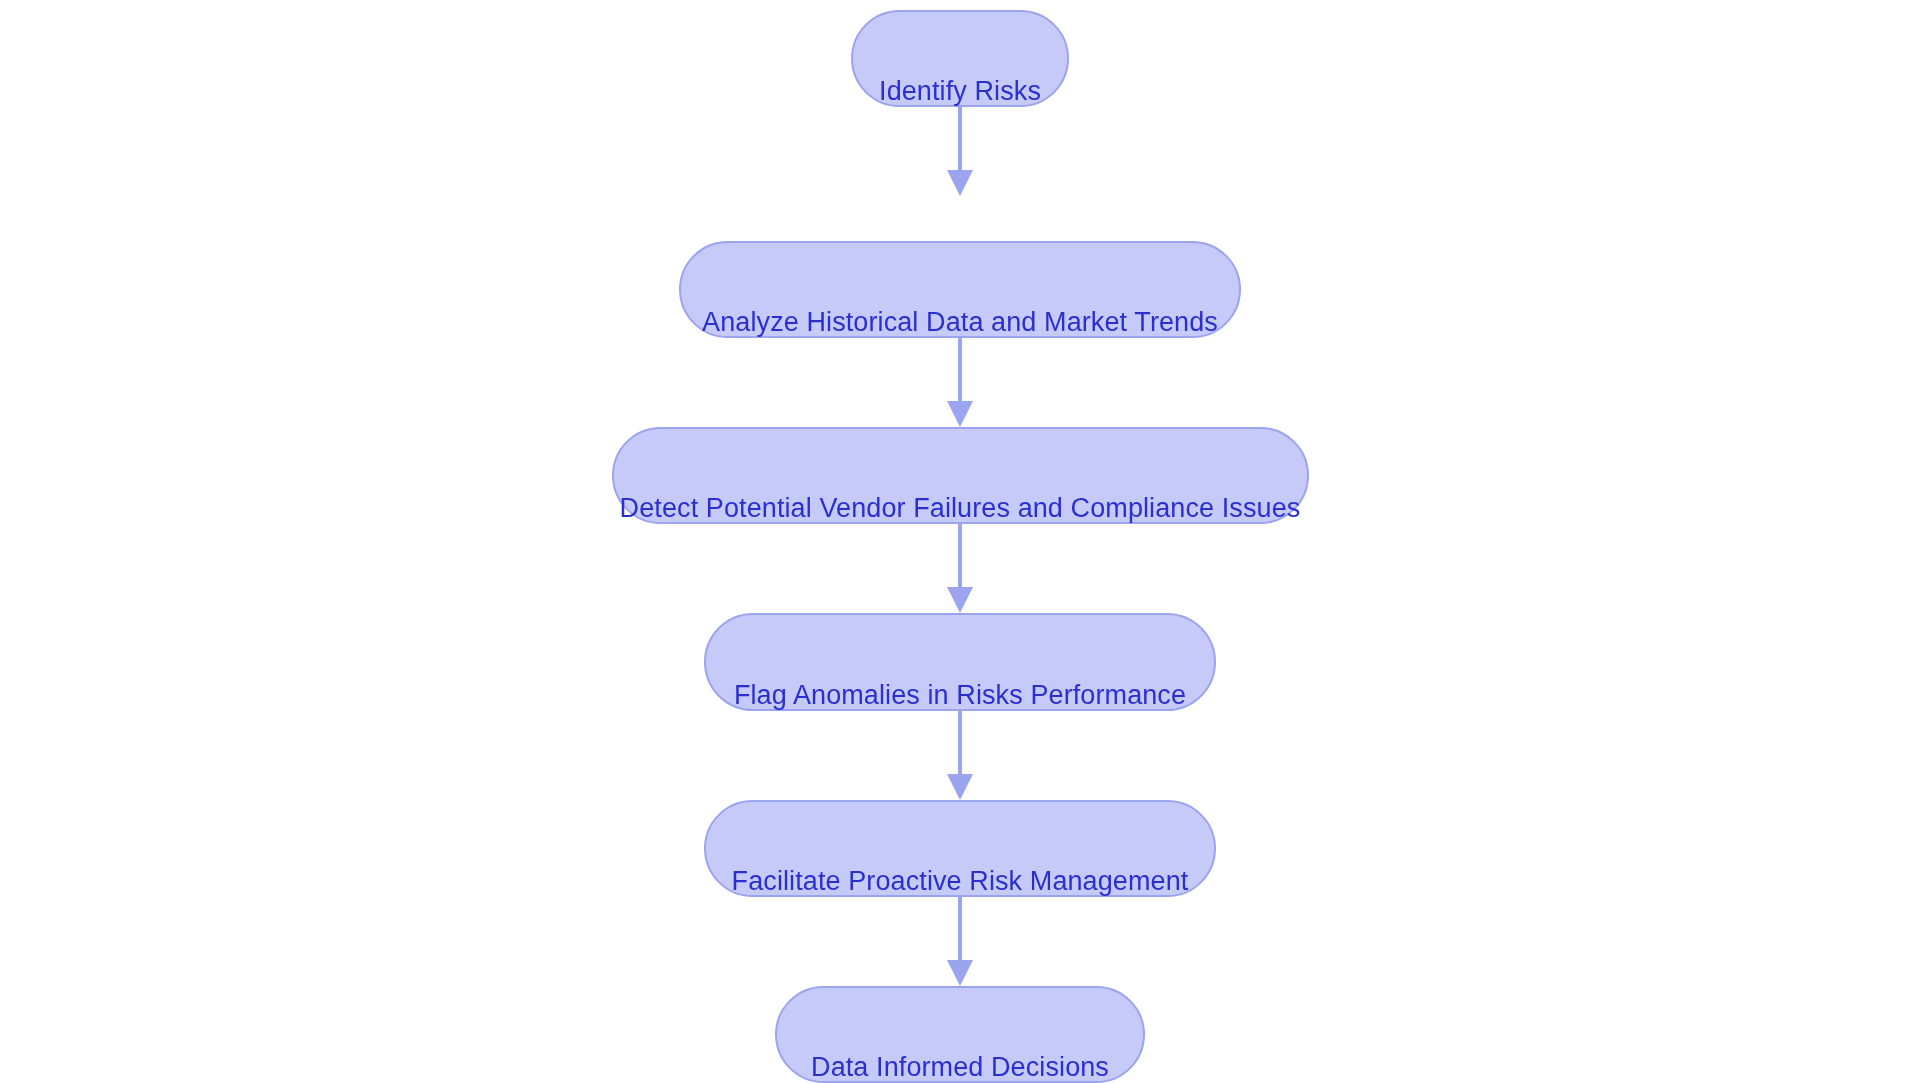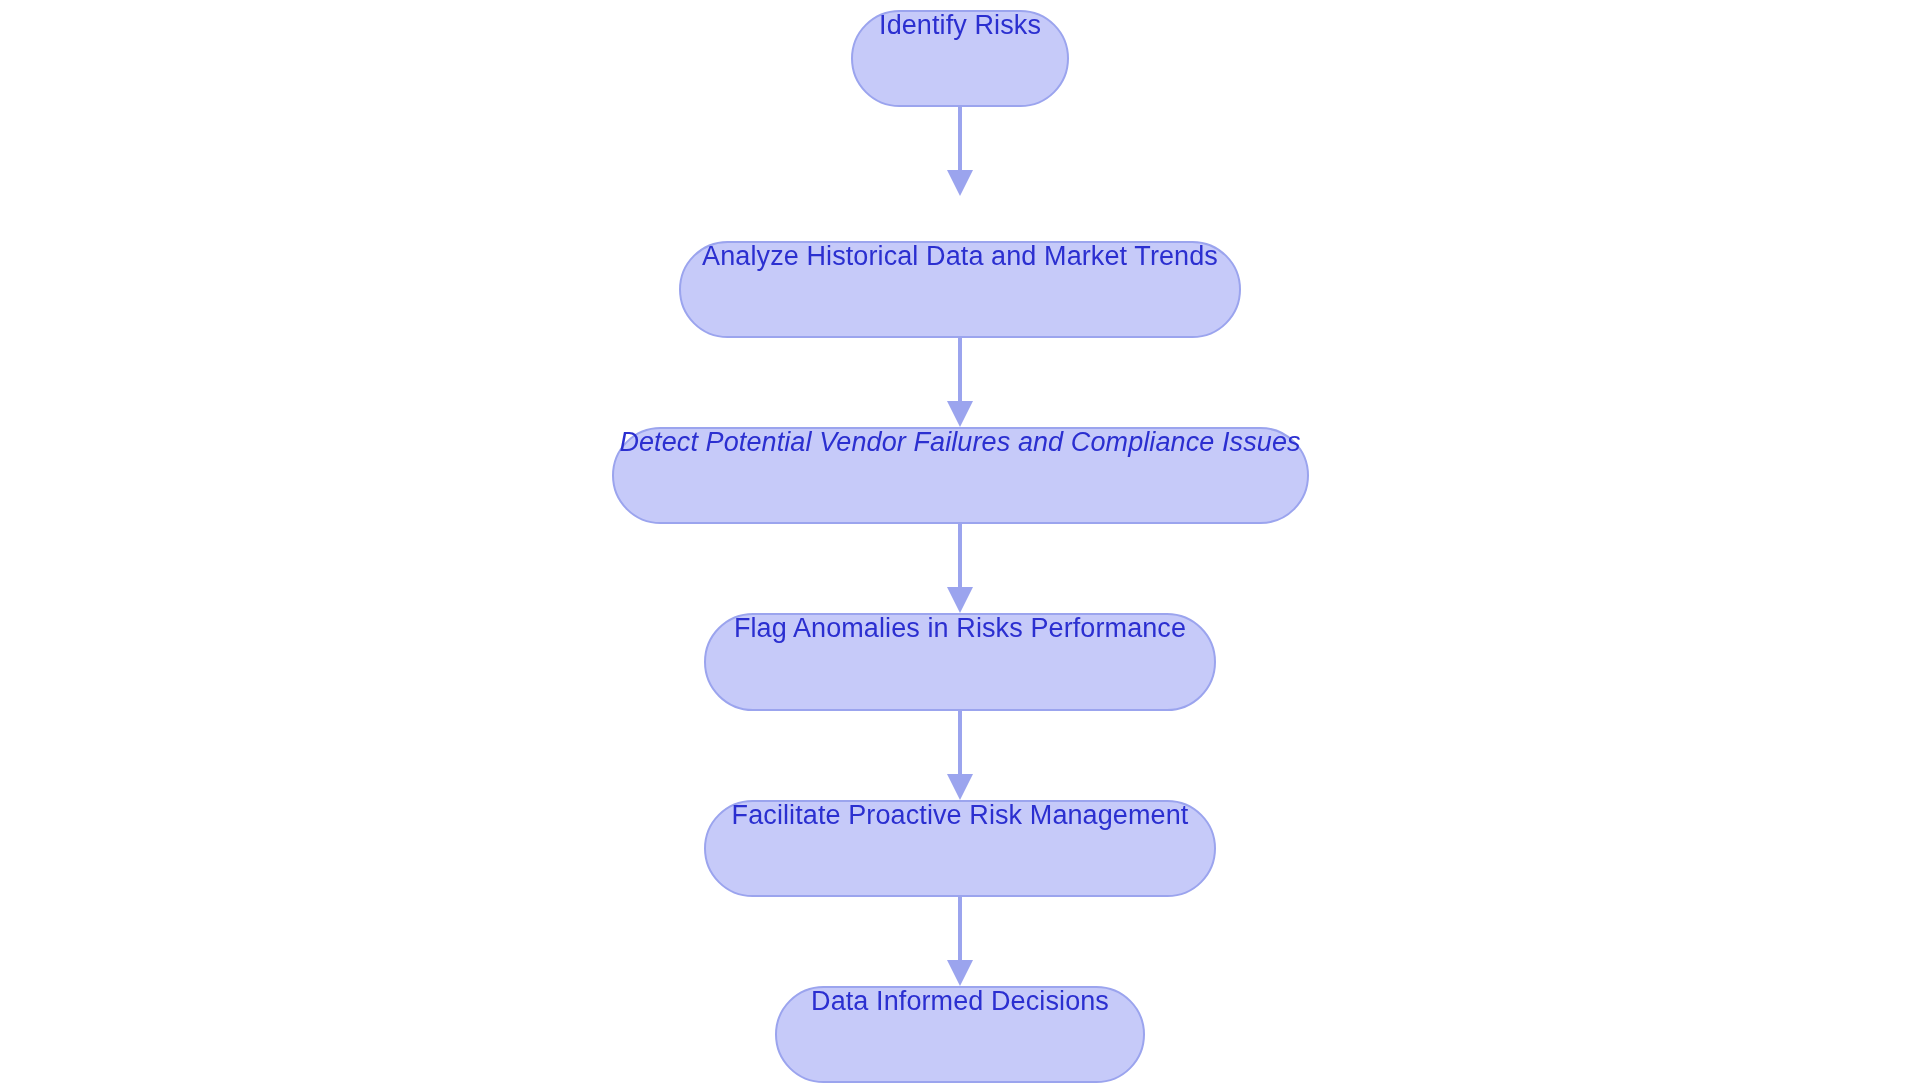--- a/index.html
+++ b/index.html
@@ -33,41 +33,41 @@
     align-items: center;
   }
 
   .node {
     box-sizing: border-box;
     height: 100px;
     background: #c6caf9;
     border: 2px solid #9ba4ee;
     border-radius: 50px;
     display: flex;
-    align-items: flex-start;
+    align-items: flex-end;
     justify-content: center;
     color: #2b2fd0;
     font-size: 27px;
     font-weight: 400;
     letter-spacing: 0.1px;
     white-space: nowrap;
     padding: 0 42px;
     line-height: 1;
   }
 
   .node-label {
     color: #2b2fd0;
     font-size: 27px;
     white-space: nowrap;
   }
 
   
   .w-1 { width: 218px; }
   .w-2 { width: 562px; margin-top: 45px; }
-  .w-3 { width: 697px; font-style: italic; }
+  .w-3 { width: 697px; }
   .w-4 { width: 512px; }
   .w-5 { width: 512px; }
   .w-6 { width: 370px; }
 
   .connector {
     position: relative;
     width: 26px;
     height: 92px;
     display: flex;
     justify-content: center;

